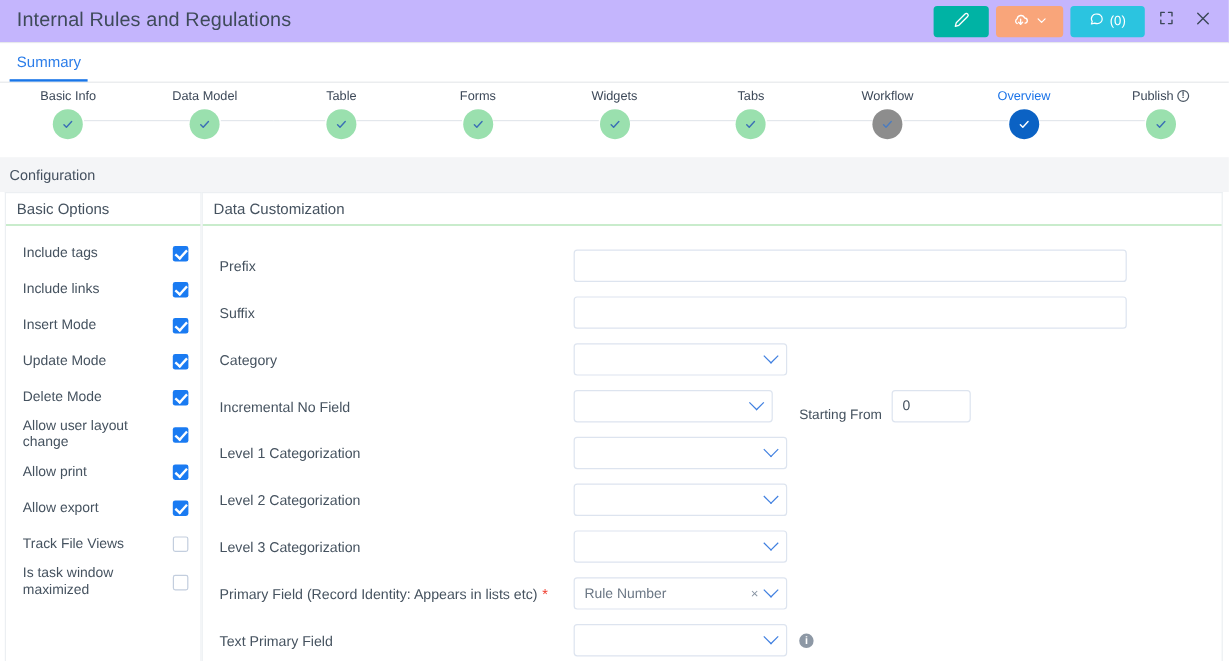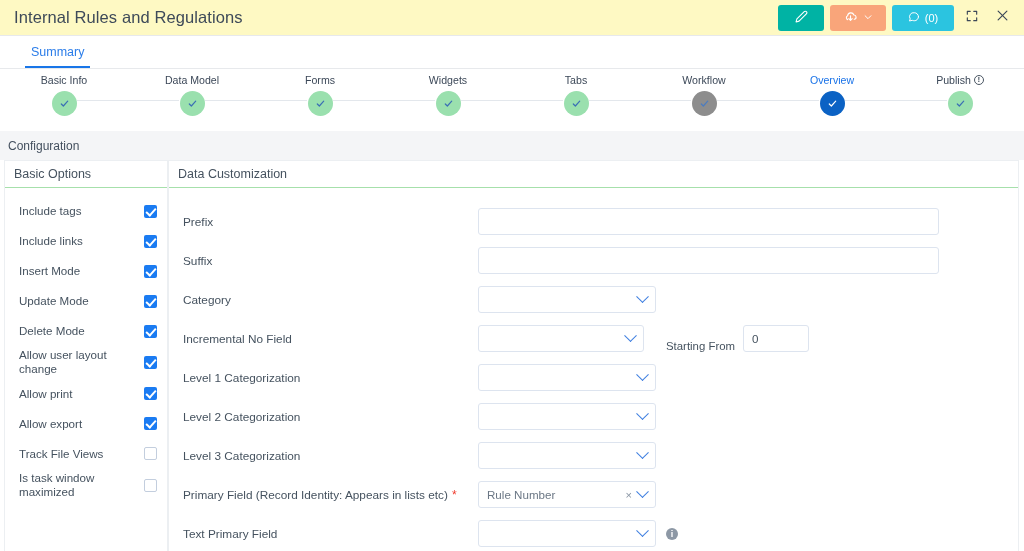--- a/index.html
+++ b/index.html
@@ -6,21 +6,21 @@
   html, body {
     width: 1024px; height: 551px;
     font-family: "Liberation Sans", sans-serif;
     background: #ffffff;
     overflow: hidden;
   }
 
   
   .titlebar {
     position: absolute; left: 0; top: 0; width: 1024px; height: 36px;
-    background: #fef9c3;
+    background: #c4b5fd;
     display: flex; align-items: center;
     border-bottom: 1px solid #e7e9ec;
   }
   .app-title {
     margin-left: 14px;
     font-size: 16.5px; color: #3e4a59; font-weight: 400;
     letter-spacing: .1px;
   }
   .titlebar-actions {
     margin-left: auto; display: flex; align-items: center; gap: 6px;
@@ -41,21 +41,21 @@
   }
   .tb-chat .cnt { font-size: 11px; color: #fff; }
 
   
   .tabcard {
     position: absolute; left: 0; top: 36px; width: 1024px; height: 95px;
     background: #fff;
   }
   .tabs {
     display: flex; align-items: flex-end; height: 33px;
-    border-bottom: 1px solid #e7e9ec; padding-left: 25px;
+    border-bottom: 1px solid #e7e9ec; padding-left: 8px;
   }
   .tab {
     font-size: 12.5px; color: #2b7de9; padding: 0 6px 7px 6px;
     border-bottom: 2.5px solid #1976e8; cursor: pointer;
   }
   .stepper {
     position: relative; height: 62px;
     display: flex; align-items: flex-start;
   }
   .step {
@@ -279,20 +279,30 @@
       <div class="step-label">Data Model</div>
       <div class="connector conn-left"></div>
       <div class="connector conn-right"></div>
       <div class="circle">
         <svg viewBox="0 0 24 24" fill="none">
             <path class="tick" d="M5 13l4.5 4.5L19 7" stroke-width="2.6" stroke-linecap="round" stroke-linejoin="round"></path>
           </svg>
       </div>
     </div>
 
+    <div class="step">
+      <div class="step-label">Table</div>
+      <div class="connector conn-left"></div>
+      <div class="connector conn-right"></div>
+      <div class="circle">
+        <svg viewBox="0 0 24 24" fill="none">
+            <path class="tick" d="M5 13l4.5 4.5L19 7" stroke-width="2.6" stroke-linecap="round" stroke-linejoin="round"></path>
+          </svg>
+      </div>
+    </div>
 
     <div class="step">
       <div class="step-label">Forms</div>
       <div class="connector conn-left"></div>
       <div class="connector conn-right"></div>
       <div class="circle">
         <svg viewBox="0 0 24 24" fill="none">
             <path class="tick" d="M5 13l4.5 4.5L19 7" stroke-width="2.6" stroke-linecap="round" stroke-linejoin="round"></path>
           </svg>
       </div>

